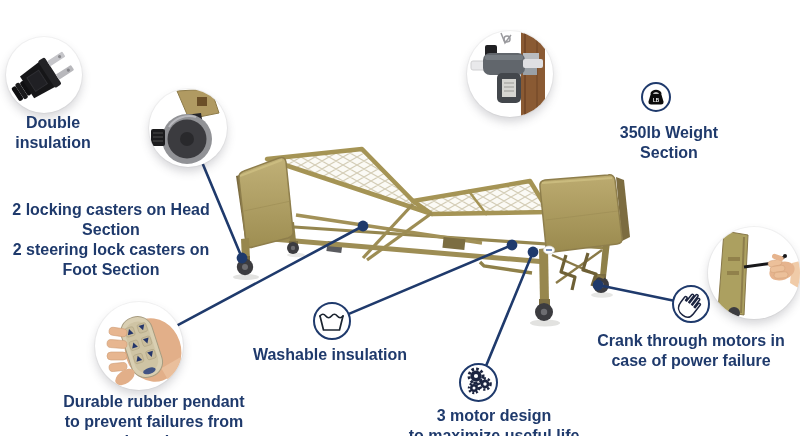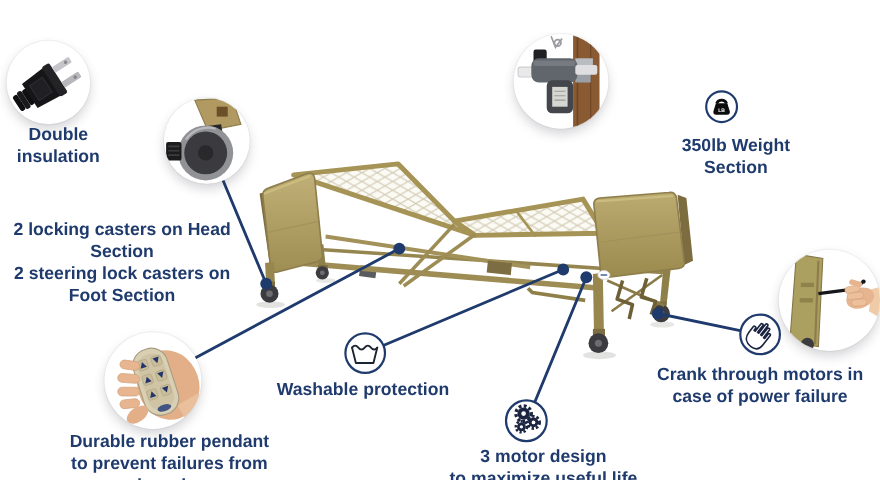--- a/index.html
+++ b/index.html
@@ -291,21 +291,21 @@
   </div>
 
   <div class="lbl" id="lblDouble">Double
 insulation</div>
   <div class="lbl" id="lblCasters">2 locking casters on Head
 Section
 2 steering lock casters on
 Foot Section</div>
   <div class="lbl" id="lblWeight">350lb Weight
 Section</div>
-  <div class="lbl" id="lblWashable">Washable protection</div>
+  <div class="lbl" id="lblWashable">Washable insulation</div>
   <div class="lbl" id="lblMotor">3 motor design
 to maximize useful life</div>
   <div class="lbl" id="lblCrank">Crank through motors in
 case of power failure</div>
   <div class="lbl" id="lblPendant">Durable rubber pendant
 to prevent failures from
 dropping</div>
 
 </div>
 

